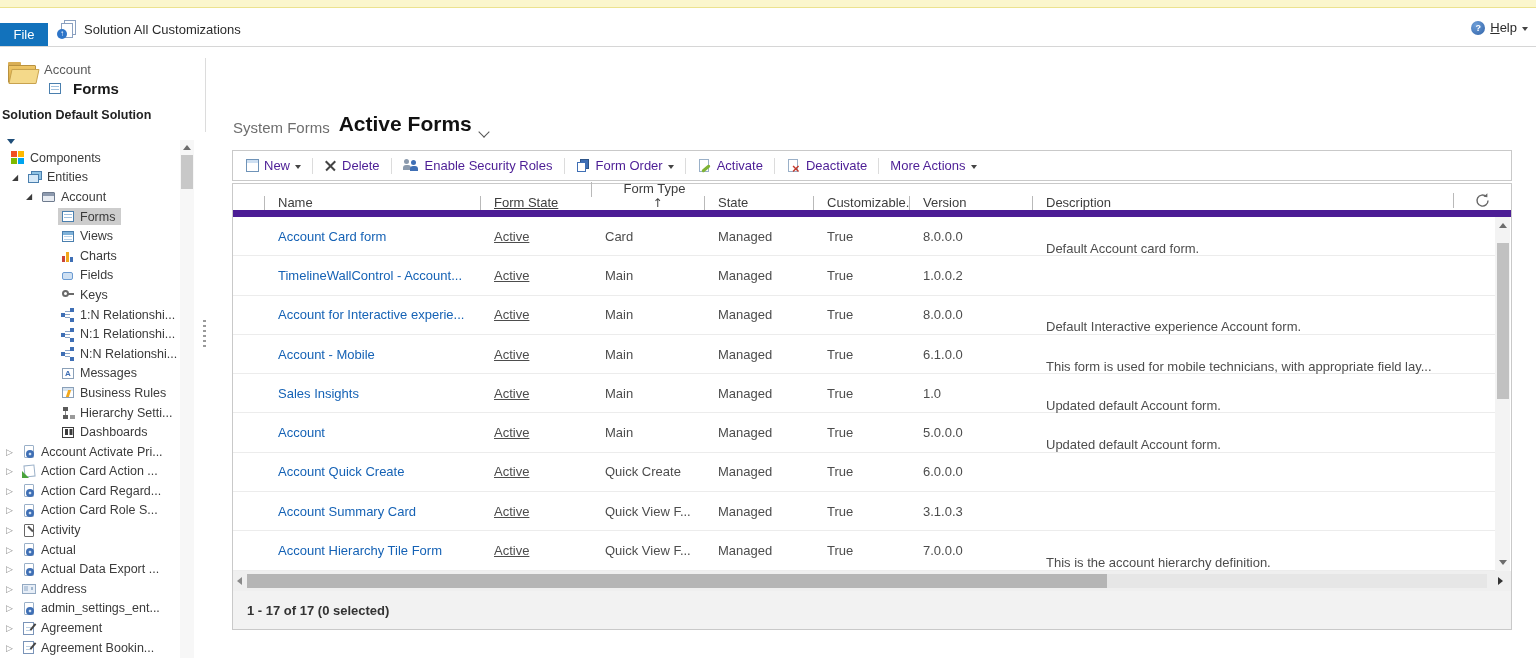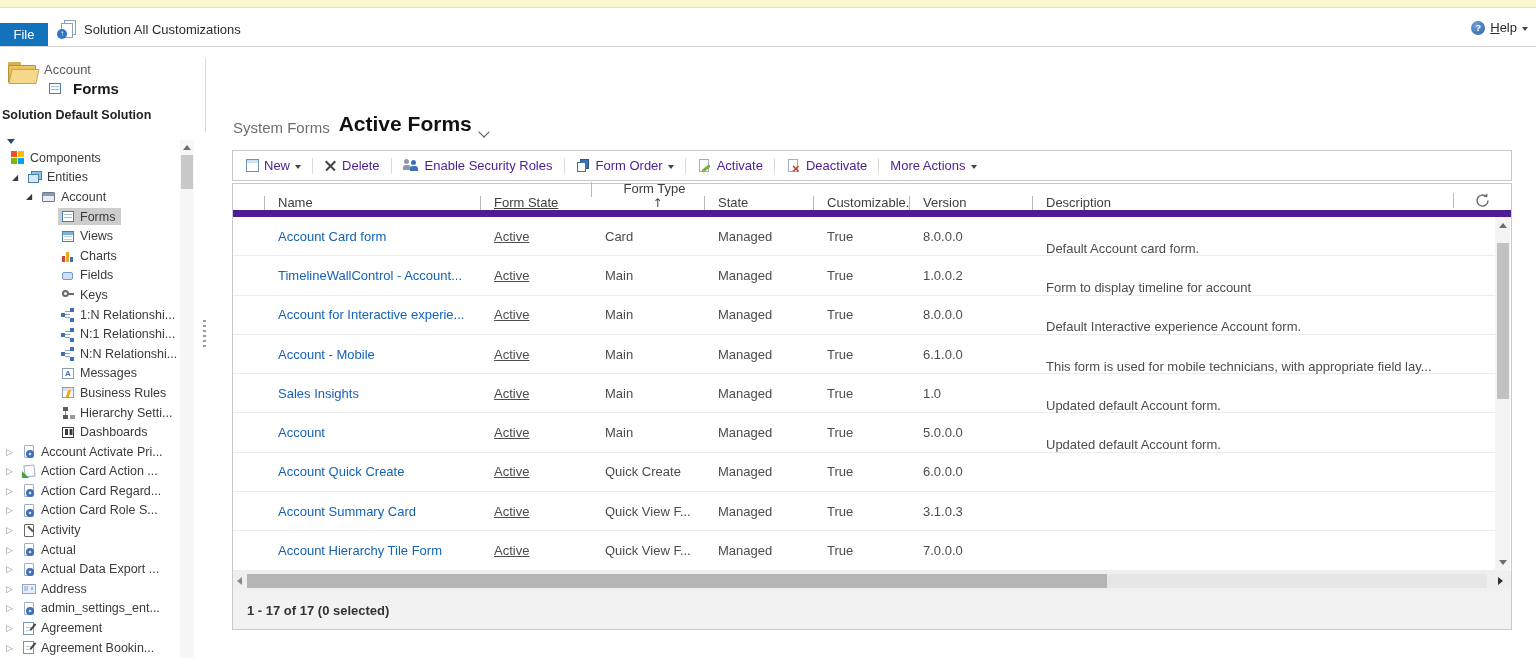--- a/index.html
+++ b/index.html
@@ -434,21 +434,20 @@
         <span class="rc w-ve">8.0.0.0</span>
         <span class="rc grow">Default Account card form.</span>
       </div>
       <div class="row">
         <span class="rc w-name"><span class="lnk">TimelineWallControl - Account...</span></span>
         <span class="rc w-fs">Active</span>
         <span class="rc w-ft">Main</span>
         <span class="rc w-st">Managed</span>
         <span class="rc w-cu">True</span>
         <span class="rc w-ve">1.0.0.2</span>
-        <span class="rc grow">Form to display timeline for account</span>
       </div>
       <div class="row">
         <span class="rc w-name"><span class="lnk">Account for Interactive experie...</span></span>
         <span class="rc w-fs">Active</span>
         <span class="rc w-ft">Main</span>
         <span class="rc w-st">Managed</span>
         <span class="rc w-cu">True</span>
         <span class="rc w-ve">8.0.0.0</span>
         <span class="rc grow">Default Interactive experience Account form.</span>
       </div>
@@ -496,20 +495,21 @@
         <span class="rc w-ve">3.1.0.3</span>
         <span class="rc grow"></span>
       </div>
       <div class="row">
         <span class="rc w-name"><span class="lnk">Account Hierarchy Tile Form</span></span>
         <span class="rc w-fs">Active</span>
         <span class="rc w-ft">Quick View F...</span>
         <span class="rc w-st">Managed</span>
         <span class="rc w-cu">True</span>
         <span class="rc w-ve">7.0.0.0</span>
+        <span class="rc grow">This is the account hierarchy definition.</span>
       </div>
     </div>
 
     <div class="vsb">
       <span class="vsb-up"></span>
       <span class="vsb-th"></span>
       <span class="vsb-dn"></span>
     </div>
 
     <div class="hsb">

